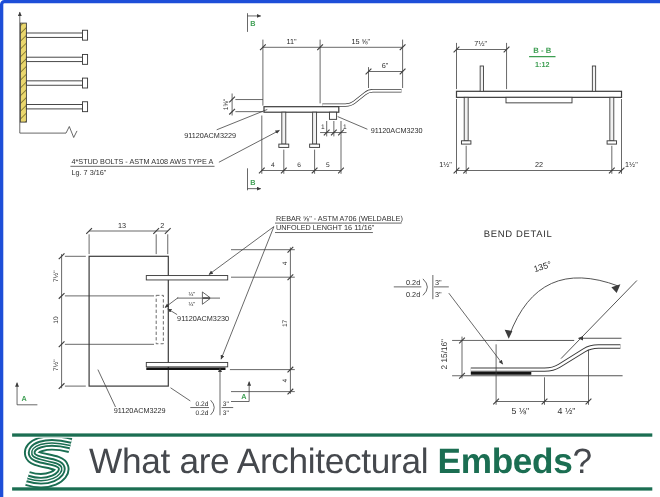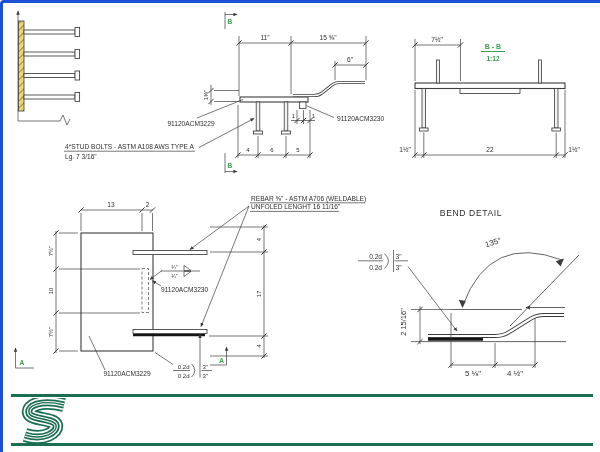--- a/index.html
+++ b/index.html
@@ -309,15 +309,16 @@
 <div class="rule" id="rule-top"></div>
 <svg id="logo" width="52" height="48" viewBox="0 0 52 48">
   <g>
     <path id="sP" d="M46,7 C 22,1 9,8 11,15 C 13,22 36,20 38,27 C 40,34 26,43 7,37" fill="none" stroke="#1b6e52" stroke-width="14"></path>
     <path d="M46,7 C 22,1 9,8 11,15 C 13,22 36,20 38,27 C 40,34 26,43 7,37" fill="none" stroke="#ffffff" stroke-width="10.5"></path>
     <path d="M46,7 C 22,1 9,8 11,15 C 13,22 36,20 38,27 C 40,34 26,43 7,37" fill="none" stroke="#1b6e52" stroke-width="7"></path>
     <path d="M46,7 C 22,1 9,8 11,15 C 13,22 36,20 38,27 C 40,34 26,43 7,37" fill="none" stroke="#ffffff" stroke-width="3.5"></path>
     <path d="M46,7 C 22,1 9,8 11,15 C 13,22 36,20 38,27 C 40,34 26,43 7,37" fill="none" stroke="#1b6e52" stroke-width="1.4"></path>
   </g>
 </svg>
+<div id="title"><span>What are Architectural </span><b>Embeds</b><span>?</span></div>
 <div class="rule" id="rule-bot"></div>
 
 </div>
 
 </body></html>

